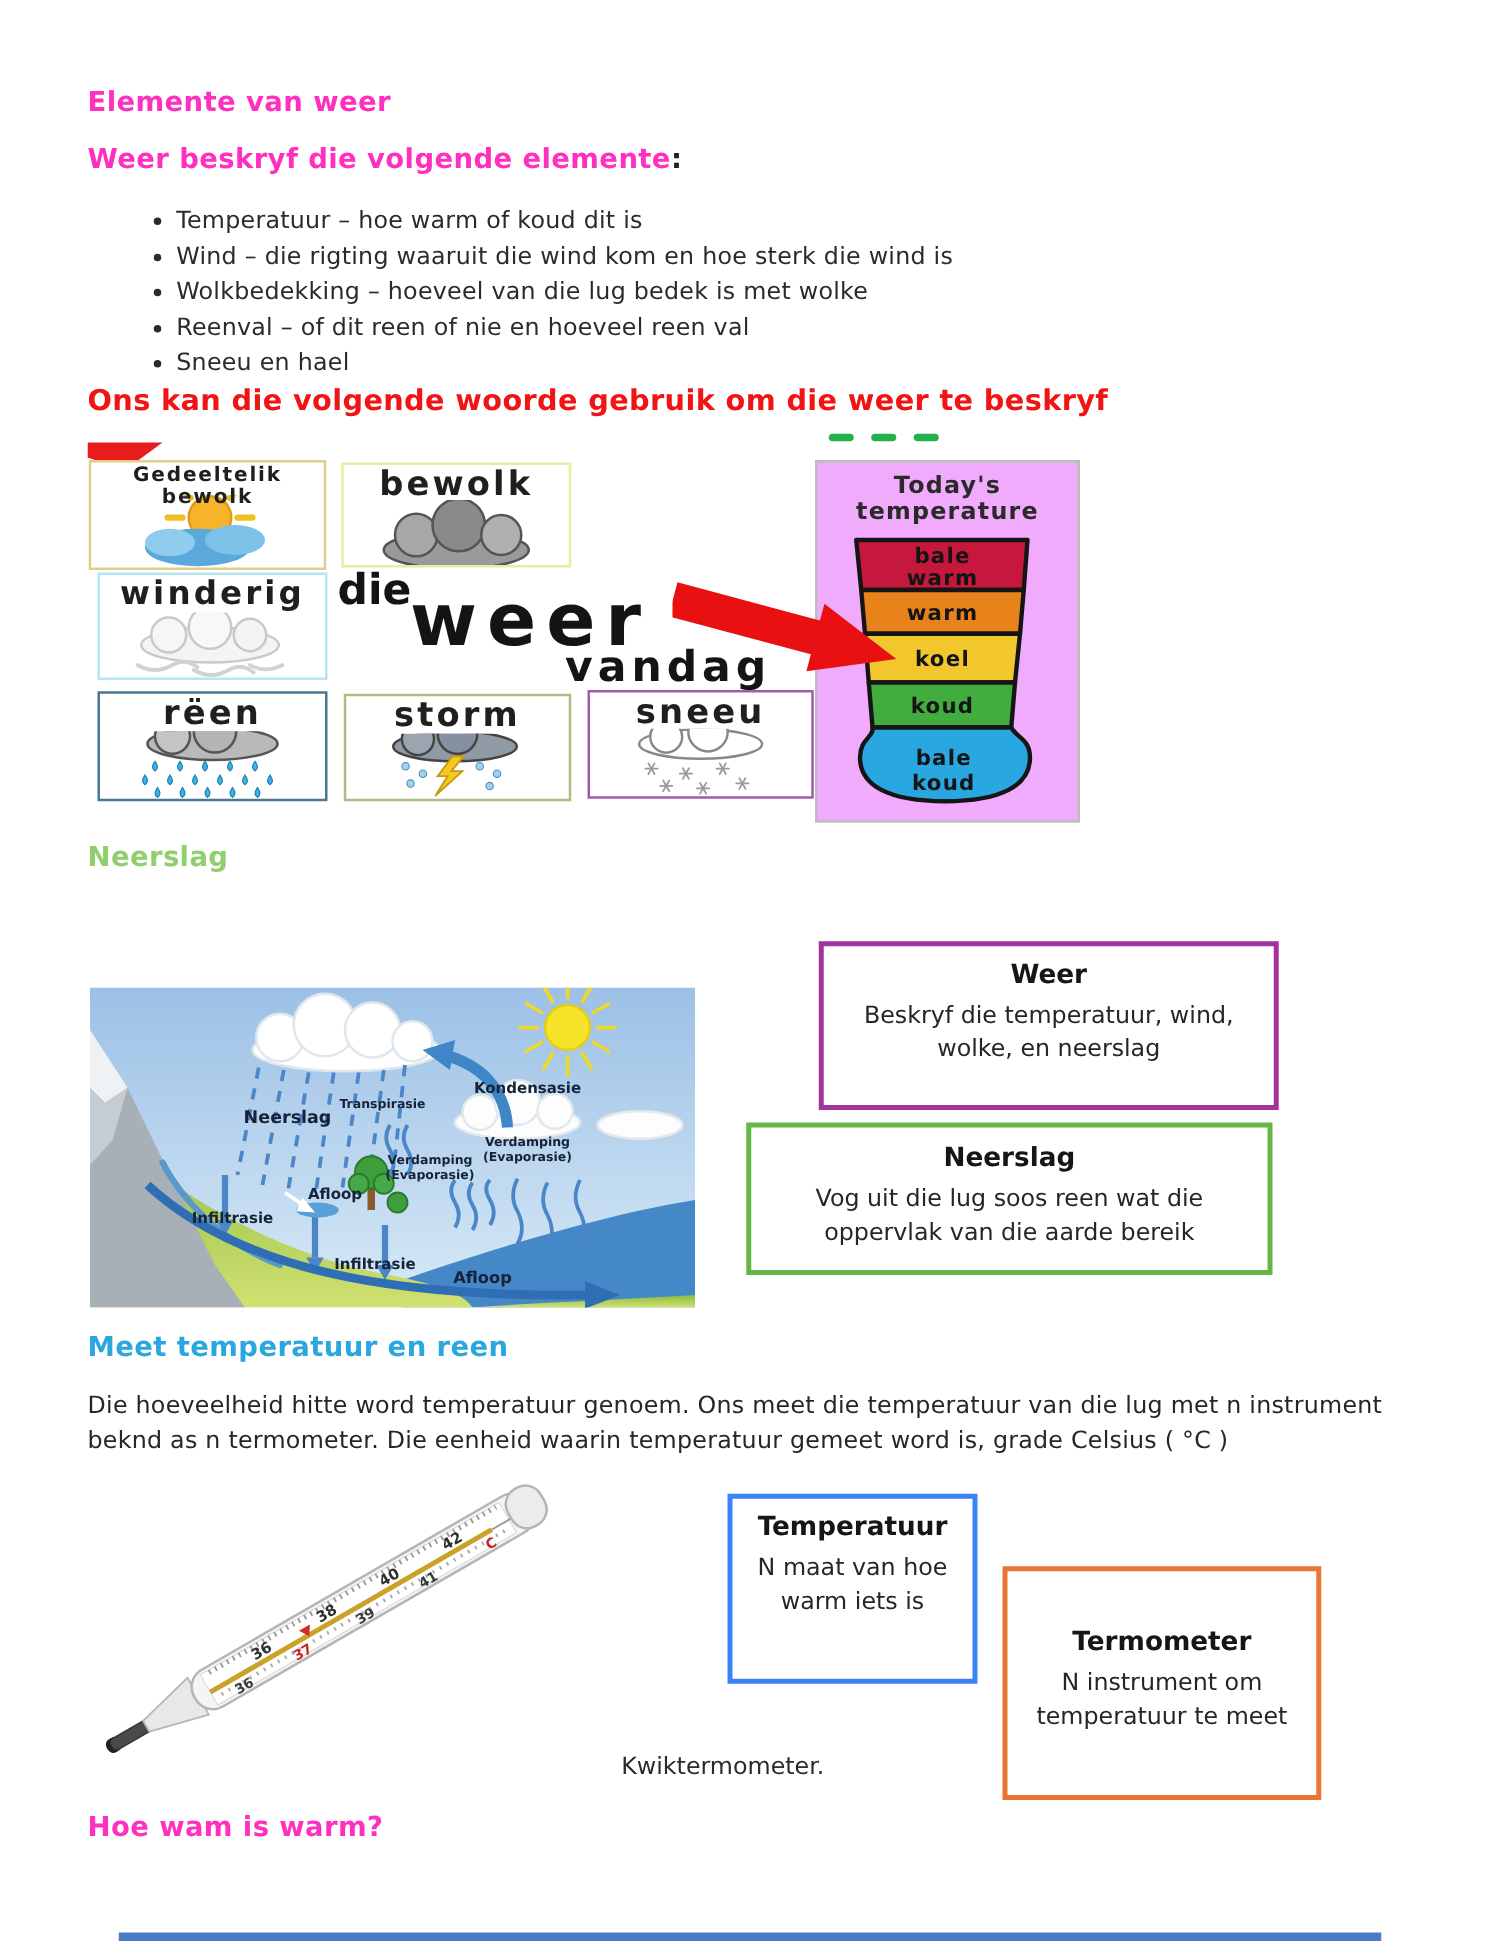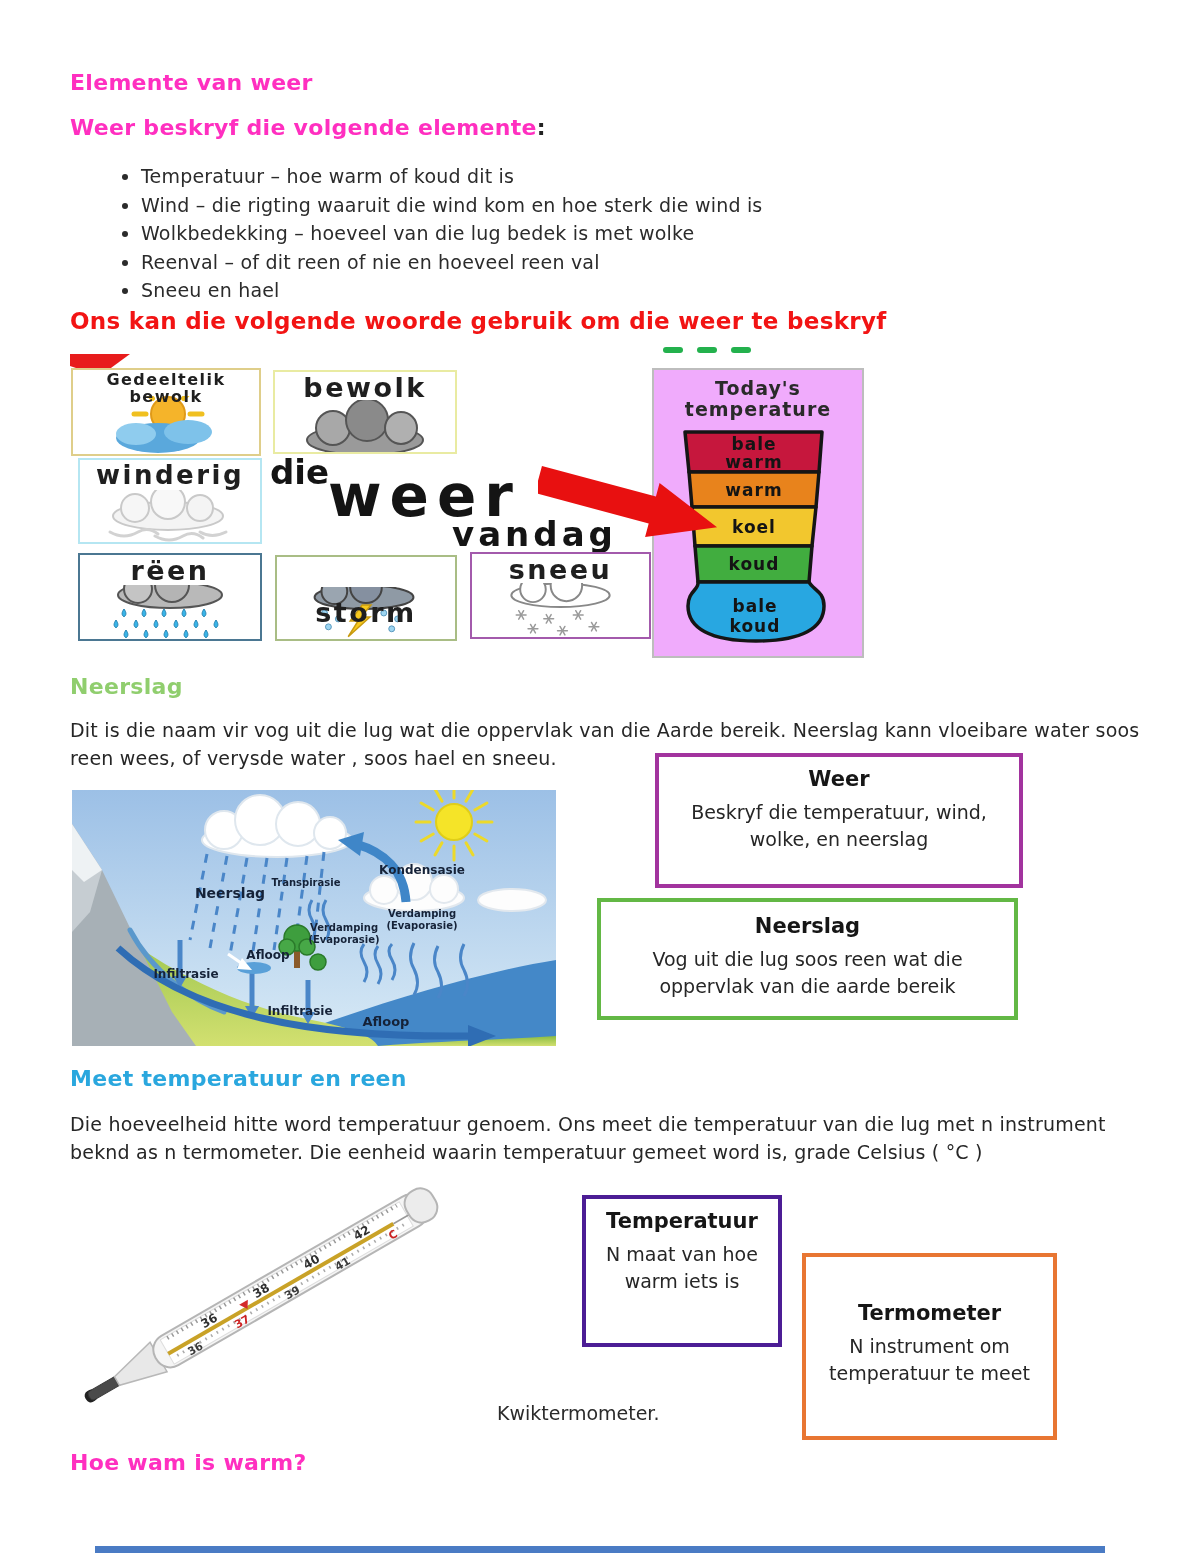--- a/index.html
+++ b/index.html
@@ -131,21 +131,21 @@
           <use href="#wdrop" x="136" y="35"></use>
         <use href="#wdrop" x="46" y="45"></use>
           <use href="#wdrop" x="66" y="45"></use>
           <use href="#wdrop" x="86" y="45"></use>
           <use href="#wdrop" x="106" y="45"></use>
           <use href="#wdrop" x="126" y="45"></use>
       </svg>
     </div>
 
     <div class="wcard" style="left:205px;top:203px;width:178px;height:82px;border-color:#a9bd85;">
-      <div class="wlabel" style="font-size:27px;margin-top:40px;">storm</div>
+      <div class="wlabel" style="font-size:27px;">storm</div>
       <svg class="wart" viewBox="0 0 180 52" height="52">
         <ellipse cx="88" cy="10" rx="50" ry="12" fill="#8f9aa5" stroke="#444" stroke-width="2"></ellipse>
         <circle cx="58" cy="4" r="13" fill="#9aa5b0" stroke="#444" stroke-width="2"></circle>
         <circle cx="90" cy="0" r="16" fill="#8590a0" stroke="#444" stroke-width="2"></circle>
         <polygon points="86,18 74,34 82,34 72,50 94,30 85,30 95,18" fill="#f7c91e" stroke="#c89a10" stroke-width="1.5"></polygon>
         <g fill="#9cd4f0" stroke="#4f90b8" stroke-width="0.9">
           <circle cx="48" cy="26" r="3"></circle>
             <circle cx="62" cy="32" r="3"></circle>
             <circle cx="108" cy="26" r="3"></circle>
           <circle cx="122" cy="32" r="3"></circle>
@@ -209,21 +209,20 @@
     </svg>
   </div>
 
   <div class="greenmarks">
       <span></span>
       <span></span>
       <span></span>
     </div>
 
   <div class="h" style="left:70px;top:674px;color:#90ce6e;">Neerslag</div>
-  <div class="para" style="left:70px;top:716px;width:1075px;">Dit is die naam vir vog uit die lug wat die oppervlak van die Aarde bereik. Neerslag kann vloeibare water soos reen wees, of verysde water , soos hael en sneeu.</div>
 
   <svg class="abs" style="left:72px;top:790px;" viewBox="0 0 484 256" width="484" height="256">
     <defs>
       <linearGradient id="sky" x1="0" y1="0" x2="0" y2="1">
         <stop offset="0" stop-color="#9cc0e6"></stop>
           <stop offset="1" stop-color="#d8eaf6"></stop>
       </linearGradient>
       <linearGradient id="land" x1="0" y1="0" x2="0" y2="1">
         <stop offset="0" stop-color="#8abc42"></stop>
           <stop offset="1" stop-color="#d2e070"></stop>
@@ -367,21 +366,21 @@
       <g font-family="DejaVu Sans, sans-serif" font-size="11" font-weight="bold" fill="#3a3a3a" text-anchor="middle">
         <text x="114" y="15">36</text>
         <text x="168" y="15" fill="#cc2222">37</text>
         <text x="226" y="15">39</text>
         <text x="284" y="15">41</text>
         <text x="342" y="15" fill="#cc2222">C</text>
       </g>
     </g>
   </svg>
 
-  <div class="defbox" style="left:582px;top:1195px;width:192px;height:144px;border:4px solid #4c1d95;">
+  <div class="defbox" style="left:582px;top:1195px;width:192px;height:144px;border:4px solid #3b82f6;">
     <div class="bt" style="margin-top:10px;">Temperatuur</div>
     <div class="bb" style="width:165px;">N maat van hoe warm iets is</div>
   </div>
 
   <div class="defbox" style="left:802px;top:1253px;width:247px;height:179px;border:4px solid #e87632;">
     <div class="bt" style="margin-top:44px;">Termometer</div>
     <div class="bb" style="width:215px;">N instrument om temperatuur te meet</div>
   </div>
 
   <div class="caption" style="left:497px;top:1402px;">Kwiktermometer.</div>

